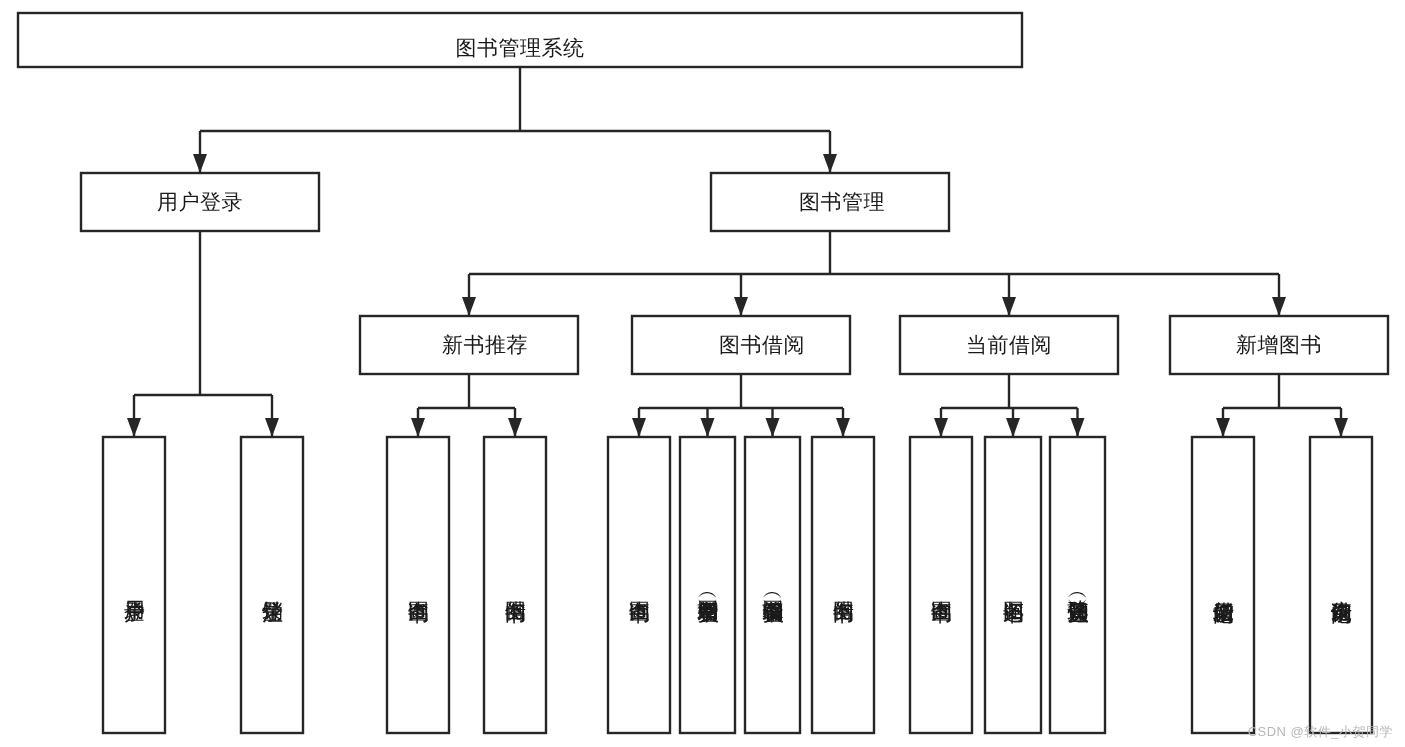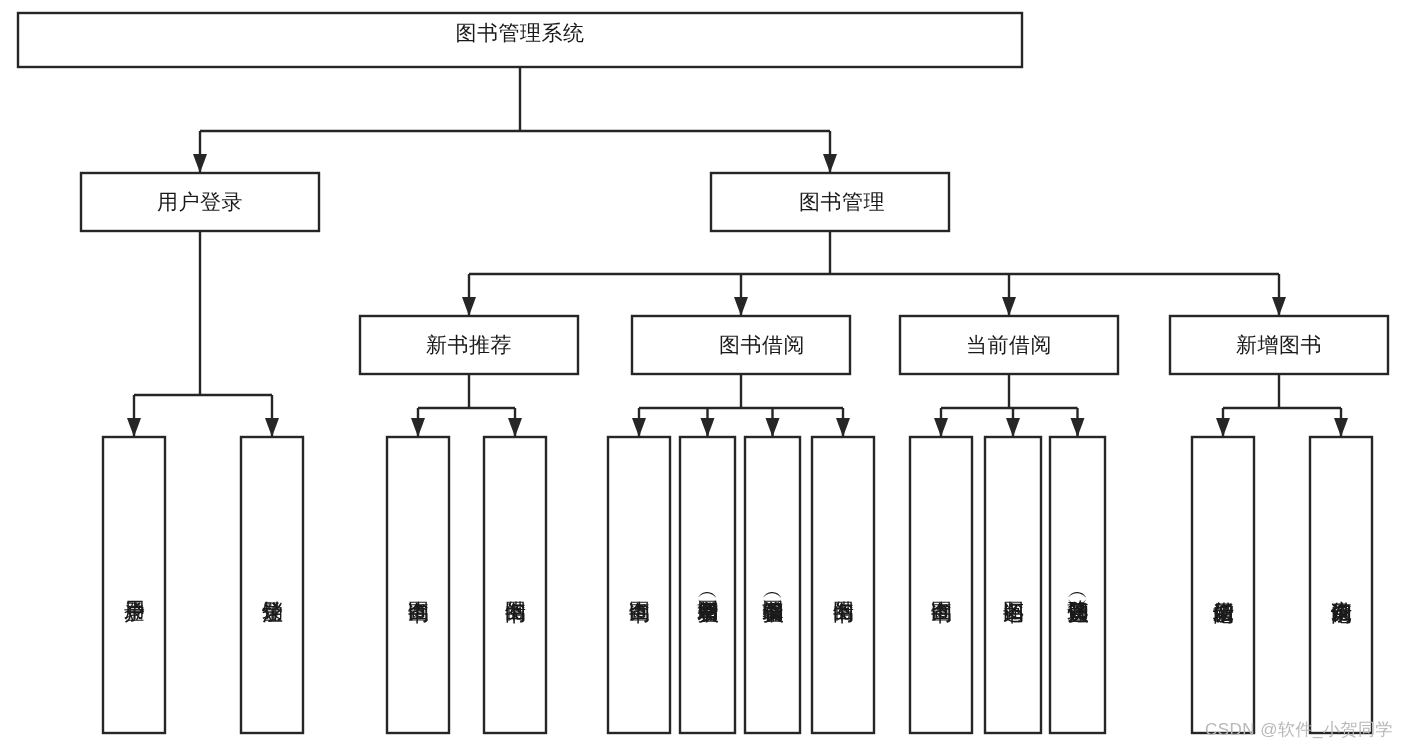--- a/index.html
+++ b/index.html
@@ -67,21 +67,21 @@
     text-orientation: upright;
     -webkit-text-orientation: upright;
     white-space: nowrap;
     pointer-events: none;
   }
   .watermark {
     position: absolute;
     right: 12px;
     bottom: 6px;
     color: #b8b8b8;
-    font-size: 17px;
+    font-size: 13px;
     letter-spacing: 0.5px;
     white-space: nowrap;
     pointer-events: none;
   }
 </style>
 </head>
 <body>
 
 <div id="diagram-root">
 
@@ -158,24 +158,24 @@
         <rect x="812" y="437" width="62" height="296" class="node-box"></rect>
         <rect x="910" y="437" width="62" height="296" class="node-box"></rect>
         <rect x="985" y="437" width="56" height="296" class="node-box"></rect>
         <rect x="1050" y="437" width="55" height="296" class="node-box"></rect>
         <rect x="1192" y="437" width="62" height="296" class="node-box"></rect>
         <rect x="1310" y="437" width="62" height="296" class="node-box"></rect>
       </g>
   </svg>
 
   <div id="labels-layer">
-      <div class="node-label-h" style="left: 18px; top: 13px; width: 1004px; height: 40px;">图书管理系统</div>
+      <div class="node-label-h" style="left: 18px; top: 28px; width: 1004px; height: 40px;">图书管理系统</div>
       <div class="node-label-h" style="left: 81px; top: 173px; width: 238px; height: 58px;">用户登录</div>
       <div class="node-label-h" style="left: 711px; top: 173px; width: 262px; height: 58px;">图书管理</div>
-      <div class="node-label-h" style="left: 360px; top: 316px; width: 218px; height: 58px;">新书推荐</div>
+      <div class="node-label-h" style="left: 376px; top: 316px; width: 218px; height: 58px;">新书推荐</div>
       <div class="node-label-h" style="left: 632px; top: 316px; width: 218px; height: 58px; padding-left: 21px;">图书借阅</div>
       <div class="node-label-h" style="left: 900px; top: 316px; width: 218px; height: 58px; text-align: center;">当前借阅</div>
       <div class="node-label-h" style="left: 1170px; top: 316px; width: 218px; height: 58px;">新增图书</div>
       <div class="node-label-v" style="left: 103px; top: 437px; width: 62px; height: 296px;">用户登录</div>
       <div class="node-label-v" style="left: 241px; top: 437px; width: 62px; height: 296px;">注销登录</div>
       <div class="node-label-v" style="left: 387px; top: 437px; width: 62px; height: 296px;">查询图书</div>
       <div class="node-label-v" style="left: 484px; top: 437px; width: 62px; height: 296px;">借阅图书</div>
       <div class="node-label-v" style="left: 608px; top: 437px; width: 62px; height: 296px;">查询图书</div>
       <div class="node-label-v" style="left: 680px; top: 437px; width: 55px; height: 296px;">新增图书（管理员）</div>
       <div class="node-label-v" style="left: 745px; top: 437px; width: 55px; height: 296px;">编辑图书（管理员）</div>

